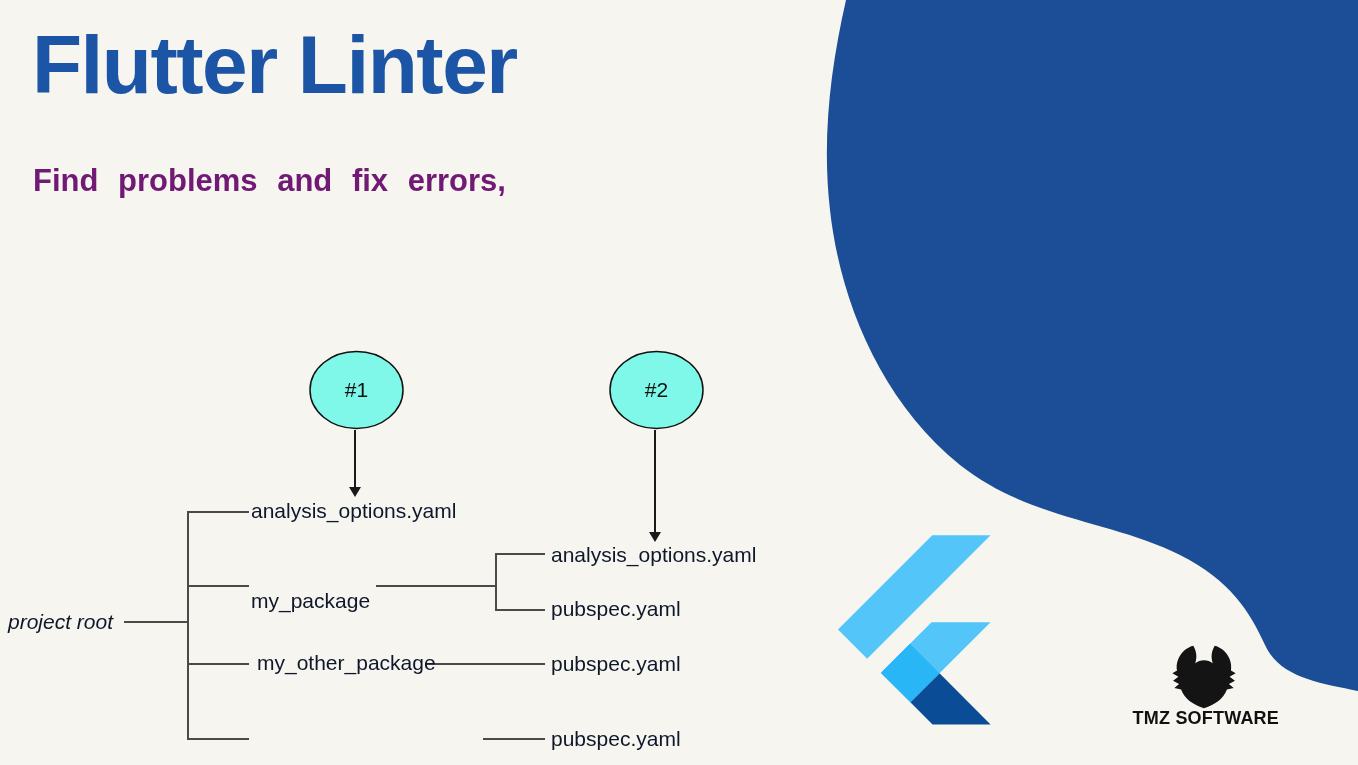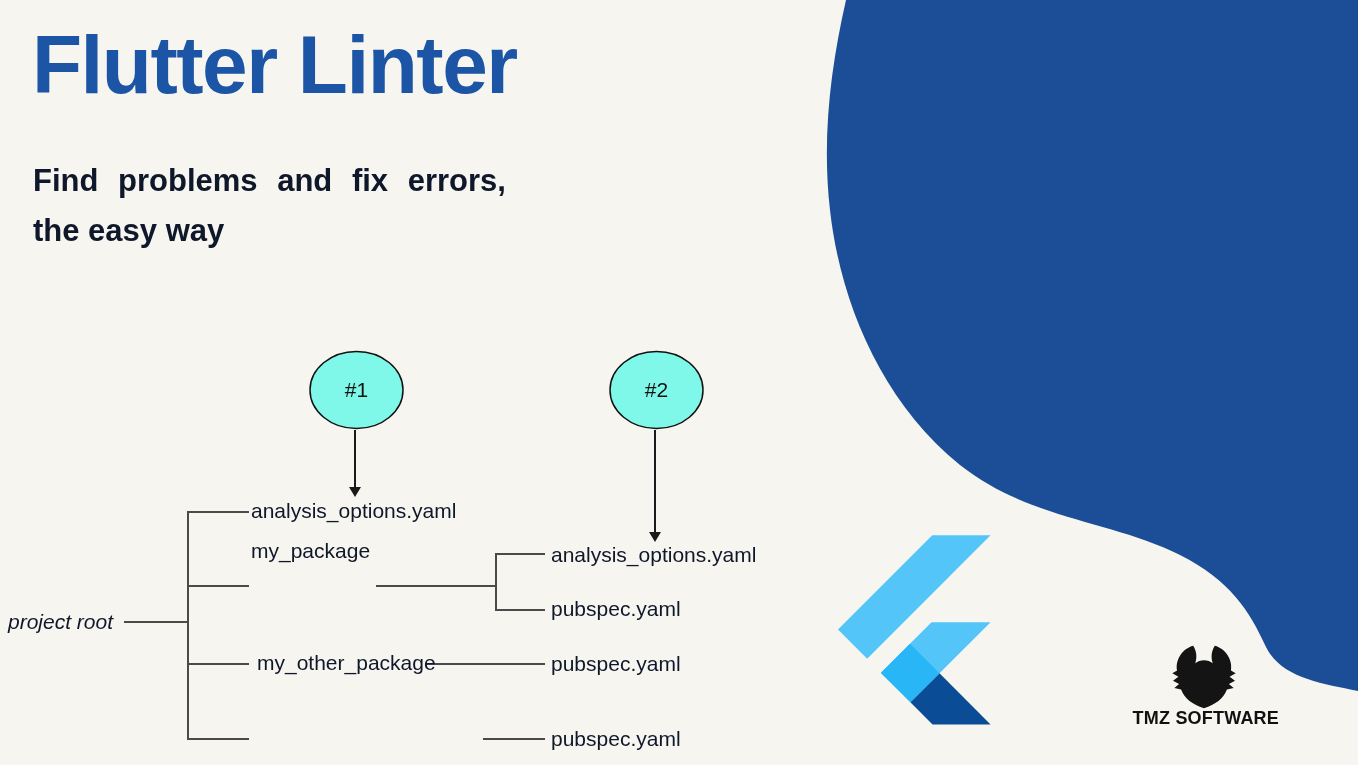--- a/index.html
+++ b/index.html
@@ -7,21 +7,21 @@
     position:relative;width:1358px;height:765px;overflow:hidden;
     background:#f6f5ef;font-family:"Liberation Sans",sans-serif;text-decoration:underline;
   }
   .abs{position:absolute;}
   
   #title{
     left:32px;top:24px;font-size:82px;font-weight:bold;color:#1c55a5;
     letter-spacing:-1.5px;line-height:1;white-space:nowrap;
   }
   #subtitle{
-    left:33px;top:156px;font-size:31px;font-weight:bold;color:#0f172a;
+    left:33px;top:156px;font-size:31px;font-weight:bold;color:#701a75;
     line-height:50px;white-space:nowrap;
   }
   #subtitle .wide{word-spacing:11px;}
   
   .tline{position:absolute;background:#4a4a4a;}
   
   .tlabel{
     position:absolute;font-size:21px;color:#0f172a;line-height:22px;white-space:nowrap;
   }
   .italic{font-style:italic;}
@@ -51,21 +51,20 @@
              C 840 300, 880 400, 960 465
              C 1030 520, 1110 520, 1180 555
              C 1230 580, 1250 612, 1265 645
              C 1280 678, 1320 683, 1358 691
              L 1358 0 Z" fill="#1b4e96"></path>
   </svg>
 
   <div class="abs" id="title">Flutter Linter</div>
   <div class="abs" id="subtitle">
     <div class="wide">Find problems and fix errors,</div>
-    <div>the easy way</div>
   </div>
 
   <svg class="badge" style="left:308px;top:349px" width="97" height="82">
     <ellipse cx="48.5" cy="41" rx="46.5" ry="38.5" stroke-width="1.5" stroke="#111" fill="#7ff8e9"></ellipse>
     <text x="48.5" y="48" text-anchor="middle">#1</text>
   </svg>
 
   <svg class="badge" style="left:608px;top:349px" width="97" height="82">
     <ellipse cx="48.5" cy="41" rx="46.5" ry="38.5" stroke-width="1.5" stroke="#111" fill="#7ff8e9"></ellipse>
     <text x="48.5" y="48" text-anchor="middle">#2</text>
@@ -85,21 +84,21 @@
   <div class="tline" style="left:495px;top:553px;width:2px;height:58px"></div>
   <div class="tline" style="left:495px;top:553px;width:50px;height:2px"></div>
   <div class="tline" style="left:495px;top:609px;width:50px;height:2px"></div>
   <div class="tline" style="left:187px;top:663px;width:62px;height:2px"></div>
   <div class="tline" style="left:425px;top:663px;width:120px;height:2px"></div>
   <div class="tline" style="left:187px;top:738px;width:62px;height:2px"></div>
   <div class="tline" style="left:483px;top:738px;width:62px;height:2px"></div>
 
   <div class="tlabel italic" style="left:8px;top:611px">project root</div>
   <div class="tlabel" style="left:251px;top:500px">analysis_options.yaml</div>
-  <div class="tlabel" style="left:251px;top:540px">my_package</div>
+  <div class="tlabel" style="left:251px;top:590px">my_package</div>
   <div class="tlabel" style="left:551px;top:544px">analysis_options.yaml</div>
   <div class="tlabel" style="left:551px;top:598px">pubspec.yaml</div>
   <div class="tlabel" style="left:257px;top:652px">my_other_package</div>
   <div class="tlabel" style="left:551px;top:653px">pubspec.yaml</div>
   <div class="tlabel" style="left:551px;top:728px">pubspec.yaml</div>
 
   <svg class="abs" style="left:838px;top:535px" width="153" height="190" viewBox="0 0 256 317">
     <path d="M157.67 0 L0 157.67 L48.8 206.47 L255.27 0 Z" fill="#54c5f8"></path>
     <path d="M156.57 145.4 L72.15 229.82 L121.13 279.53 L169.84 230.82 L255.27 145.4 Z" fill="#54c5f8"></path>
     <path d="M121.13 279.53 L158.21 316.61 L255.27 316.61 L169.84 230.82 Z" fill="#0a4c95"></path>

